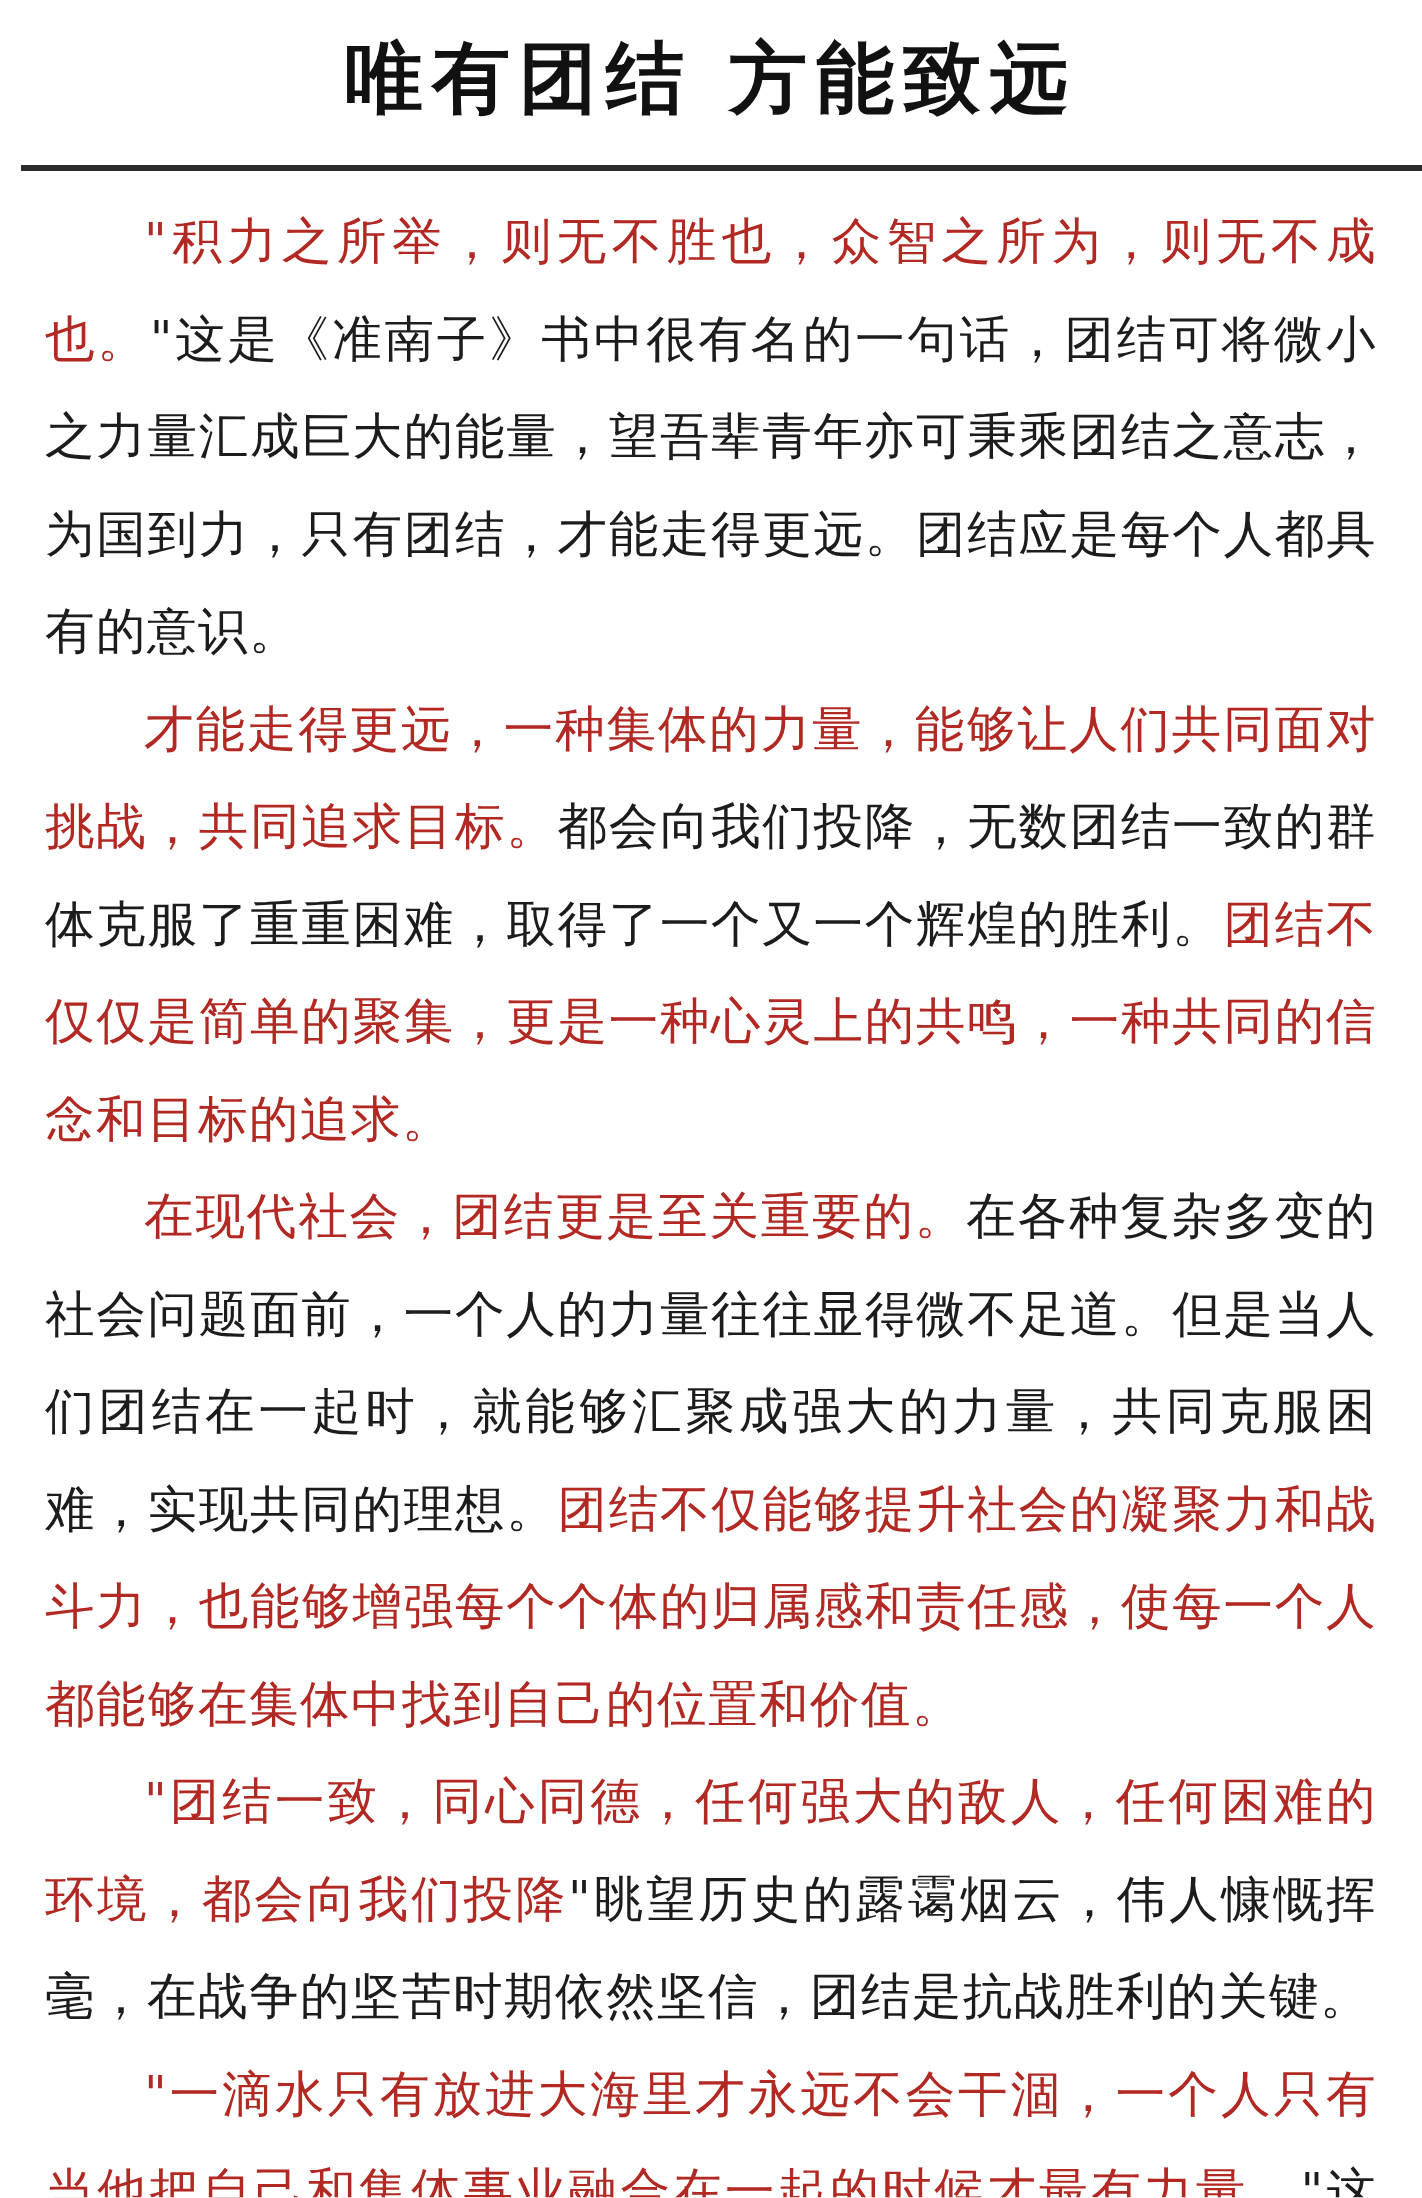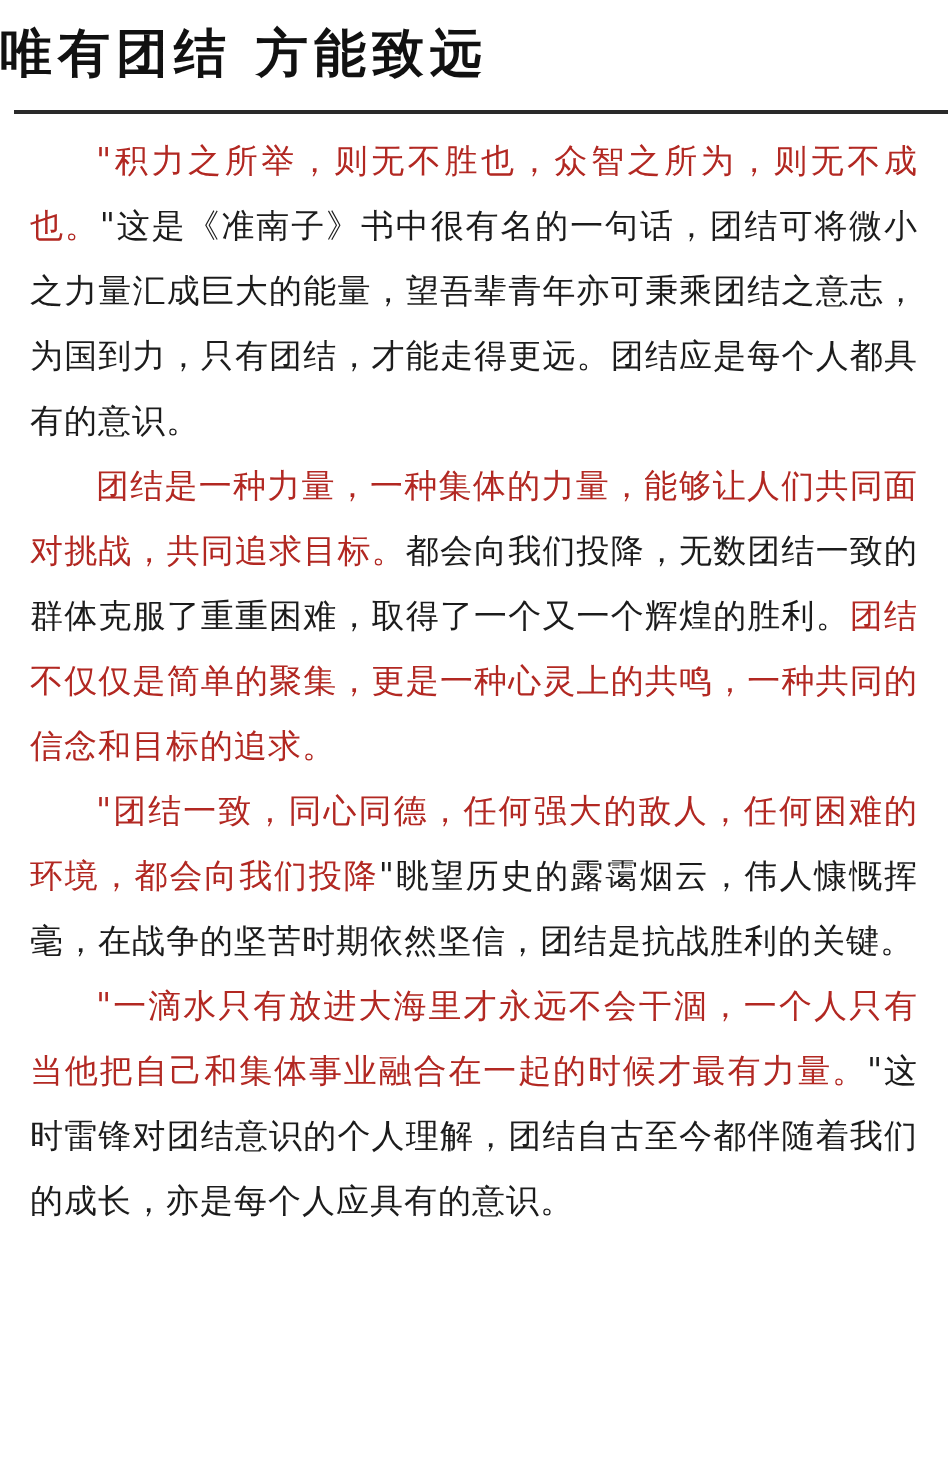--- a/index.html
+++ b/index.html
@@ -11,20 +11,21 @@
     position: relative;
     width: 948px;
     height: 1465px;
     background: #ffffff;
     overflow: hidden;
     font-family: "DejaVu Serif", "Liberation Serif", serif;
   }
   .title {
     margin: 0;
     padding-top: 22px;
+    text-align: center;
     font-size: 52px;
     line-height: 1.2;
     font-weight: 700;
     color: #111111;
     letter-spacing: 6px;
   }
   .divider {
     height: 4px;
     background: #2a2a2a;
     margin: 26px 0 0 14px;
@@ -47,17 +48,18 @@
   .seg-black { color: var(--black-color, #1c1c1c); }
 </style>
 </head>
 <body>
 
 <div class="page">
   <h1 class="title">唯有团结 方能致远</h1>
   <hr class="divider">
   <div class="essay-body">
       <p class="para"><span class="seg-red">"积力之所举，则无不胜也，众智之所为，则无不成也。</span><span class="seg-black">"这是《准南子》书中很有名的一句话，团结可将微小之力量汇成巨大的能量，望吾辈青年亦可秉乘团结之意志，为国到力，只有团结，才能走得更远。团结应是每个人都具有的意识。</span></p>
-      <p class="para"><span class="seg-red">团结是一种力量，一种集体的力量，能够让人们共同面对挑战，共同追求目标。</span><span class="seg-black">都会向我们投降，无数团结一致的群体克服了重重困难，取得了一个又一个辉煌的胜利。</span><span class="seg-red">团结不仅仅是简单的聚集，更是一种心灵上的共鸣，一种共同的信念和目标的追求。</span></p>
+      <p class="para"><span class="seg-red">才能走得更远，一种集体的力量，能够让人们共同面对挑战，共同追求目标。</span><span class="seg-black">都会向我们投降，无数团结一致的群体克服了重重困难，取得了一个又一个辉煌的胜利。</span><span class="seg-red">团结不仅仅是简单的聚集，更是一种心灵上的共鸣，一种共同的信念和目标的追求。</span></p>
+      <p class="para"><span class="seg-red">在现代社会，团结更是至关重要的。</span><span class="seg-black">在各种复杂多变的社会问题面前，一个人的力量往往显得微不足道。但是当人们团结在一起时，就能够汇聚成强大的力量，共同克服困难，实现共同的理想。</span><span class="seg-red">团结不仅能够提升社会的凝聚力和战斗力，也能够增强每个个体的归属感和责任感，使每一个人都能够在集体中找到自己的位置和价值。</span></p>
       <p class="para"><span class="seg-red">"团结一致，同心同德，任何强大的敌人，任何困难的环境，都会向我们投降</span><span class="seg-black">"眺望历史的露霭烟云，伟人慷慨挥毫，在战争的坚苦时期依然坚信，团结是抗战胜利的关键。</span></p>
       <p class="para"><span class="seg-red">"一滴水只有放进大海里才永远不会干涸，一个人只有当他把自己和集体事业融合在一起的时候才最有力量。</span><span class="seg-black">"这时雷锋对团结意识的个人理解，团结自古至今都伴随着我们的成长，亦是每个人应具有的意识。</span></p>
     </div>
 </div>
 
 </body></html>

